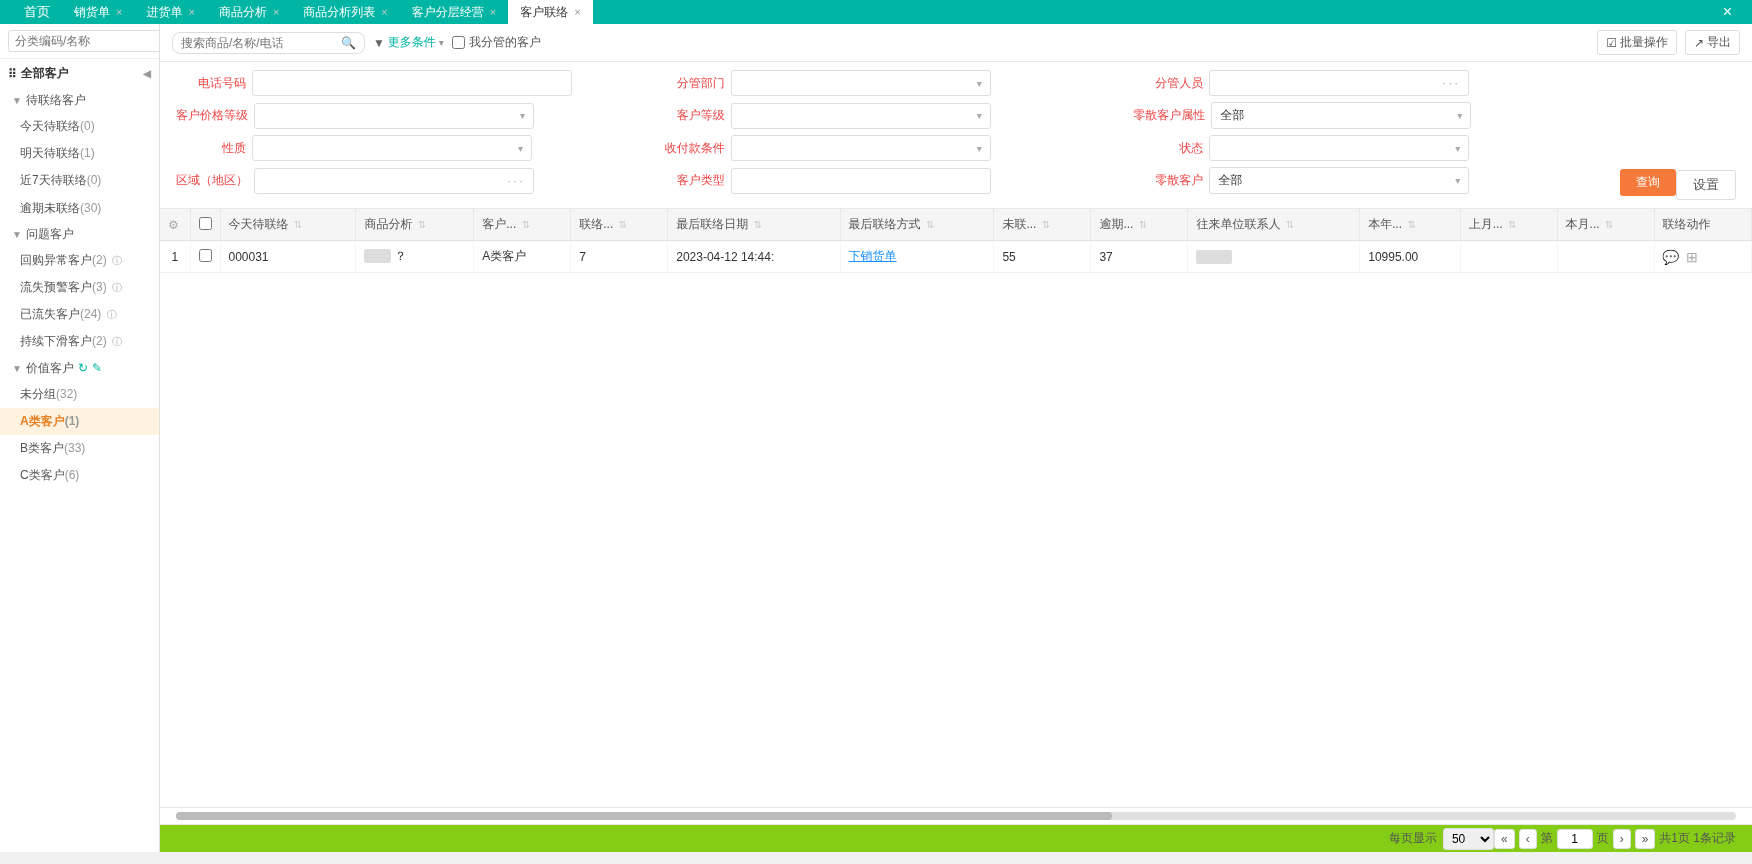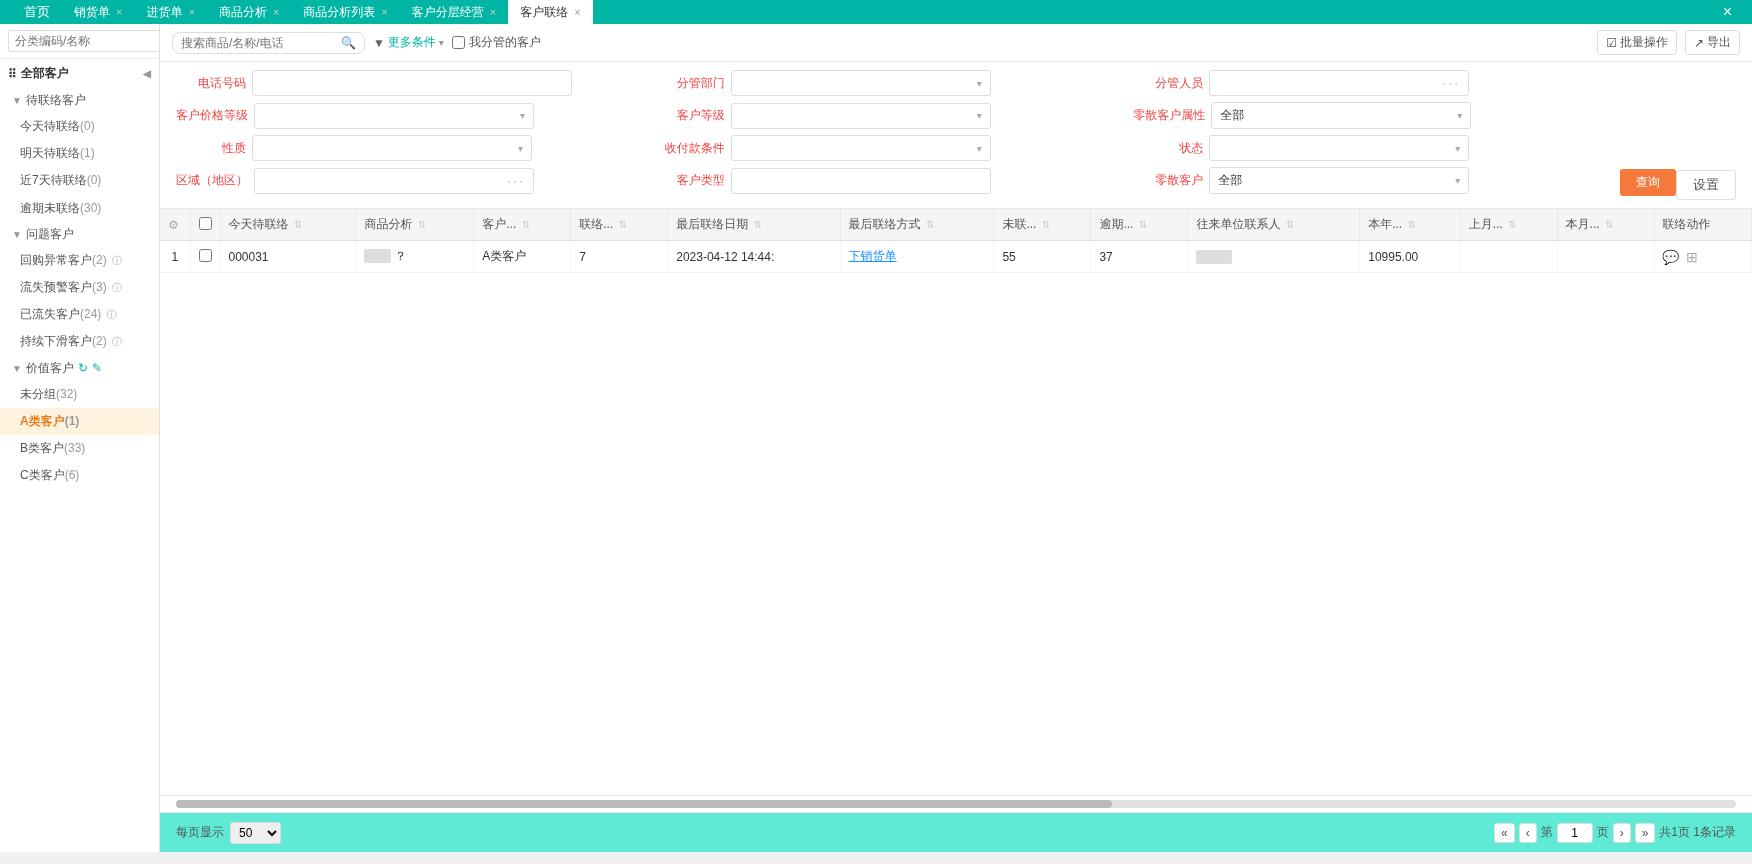--- a/index.html
+++ b/index.html
@@ -96,22 +96,22 @@
     }
     th .sort-icon { color: #ccc; font-size: 10px; margin-left: 2px; }
     td { padding: 7px 8px; border-bottom: 1px solid #f0f0f0; border-right: 1px solid #f5f5f5; white-space: nowrap; color: #333; }
     .cell-gear { color: #aaa; cursor: pointer; }
     .link-text { color: #1890ff; text-decoration: underline; cursor: pointer; }
     .action-icons { display: flex; gap: 6px; }
     .action-icon { color: #aaa; cursor: pointer; font-size: 14px; }
 
     
     .table-footer {
-      display: flex; align-items: center; justify-content: space-between;
-      padding: 6px 16px; background: #5eead4; border-top: 1px solid #e8e8e8; height: 40px;
+      display: flex; align-items: center; justify-content: flex-end;
+      padding: 6px 16px; background: #84cc16; border-top: 1px solid #e8e8e8; height: 28px;
     }
     .pagination-left { display: flex; align-items: center; gap: 6px; color: #555; }
     .pagination-right { display: flex; align-items: center; gap: 4px; color: #555; }
     .page-select { border: 1px solid #ddd; border-radius: 3px; padding: 2px 4px; font-size: 12px; }
     .page-input { border: 1px solid #ddd; border-radius: 3px; padding: 2px 4px; width: 36px; text-align: center; font-size: 12px; }
     .page-btn { border: 1px solid #ddd; background: #fff; border-radius: 3px; padding: 2px 6px; cursor: pointer; color: #555; font-size: 12px; }
     .page-btn:disabled { color: #ccc; cursor: default; }
 
     
     .scrollbar-area { background: #fff; padding: 4px 0; border-top: 1px solid #e8e8e8; }

